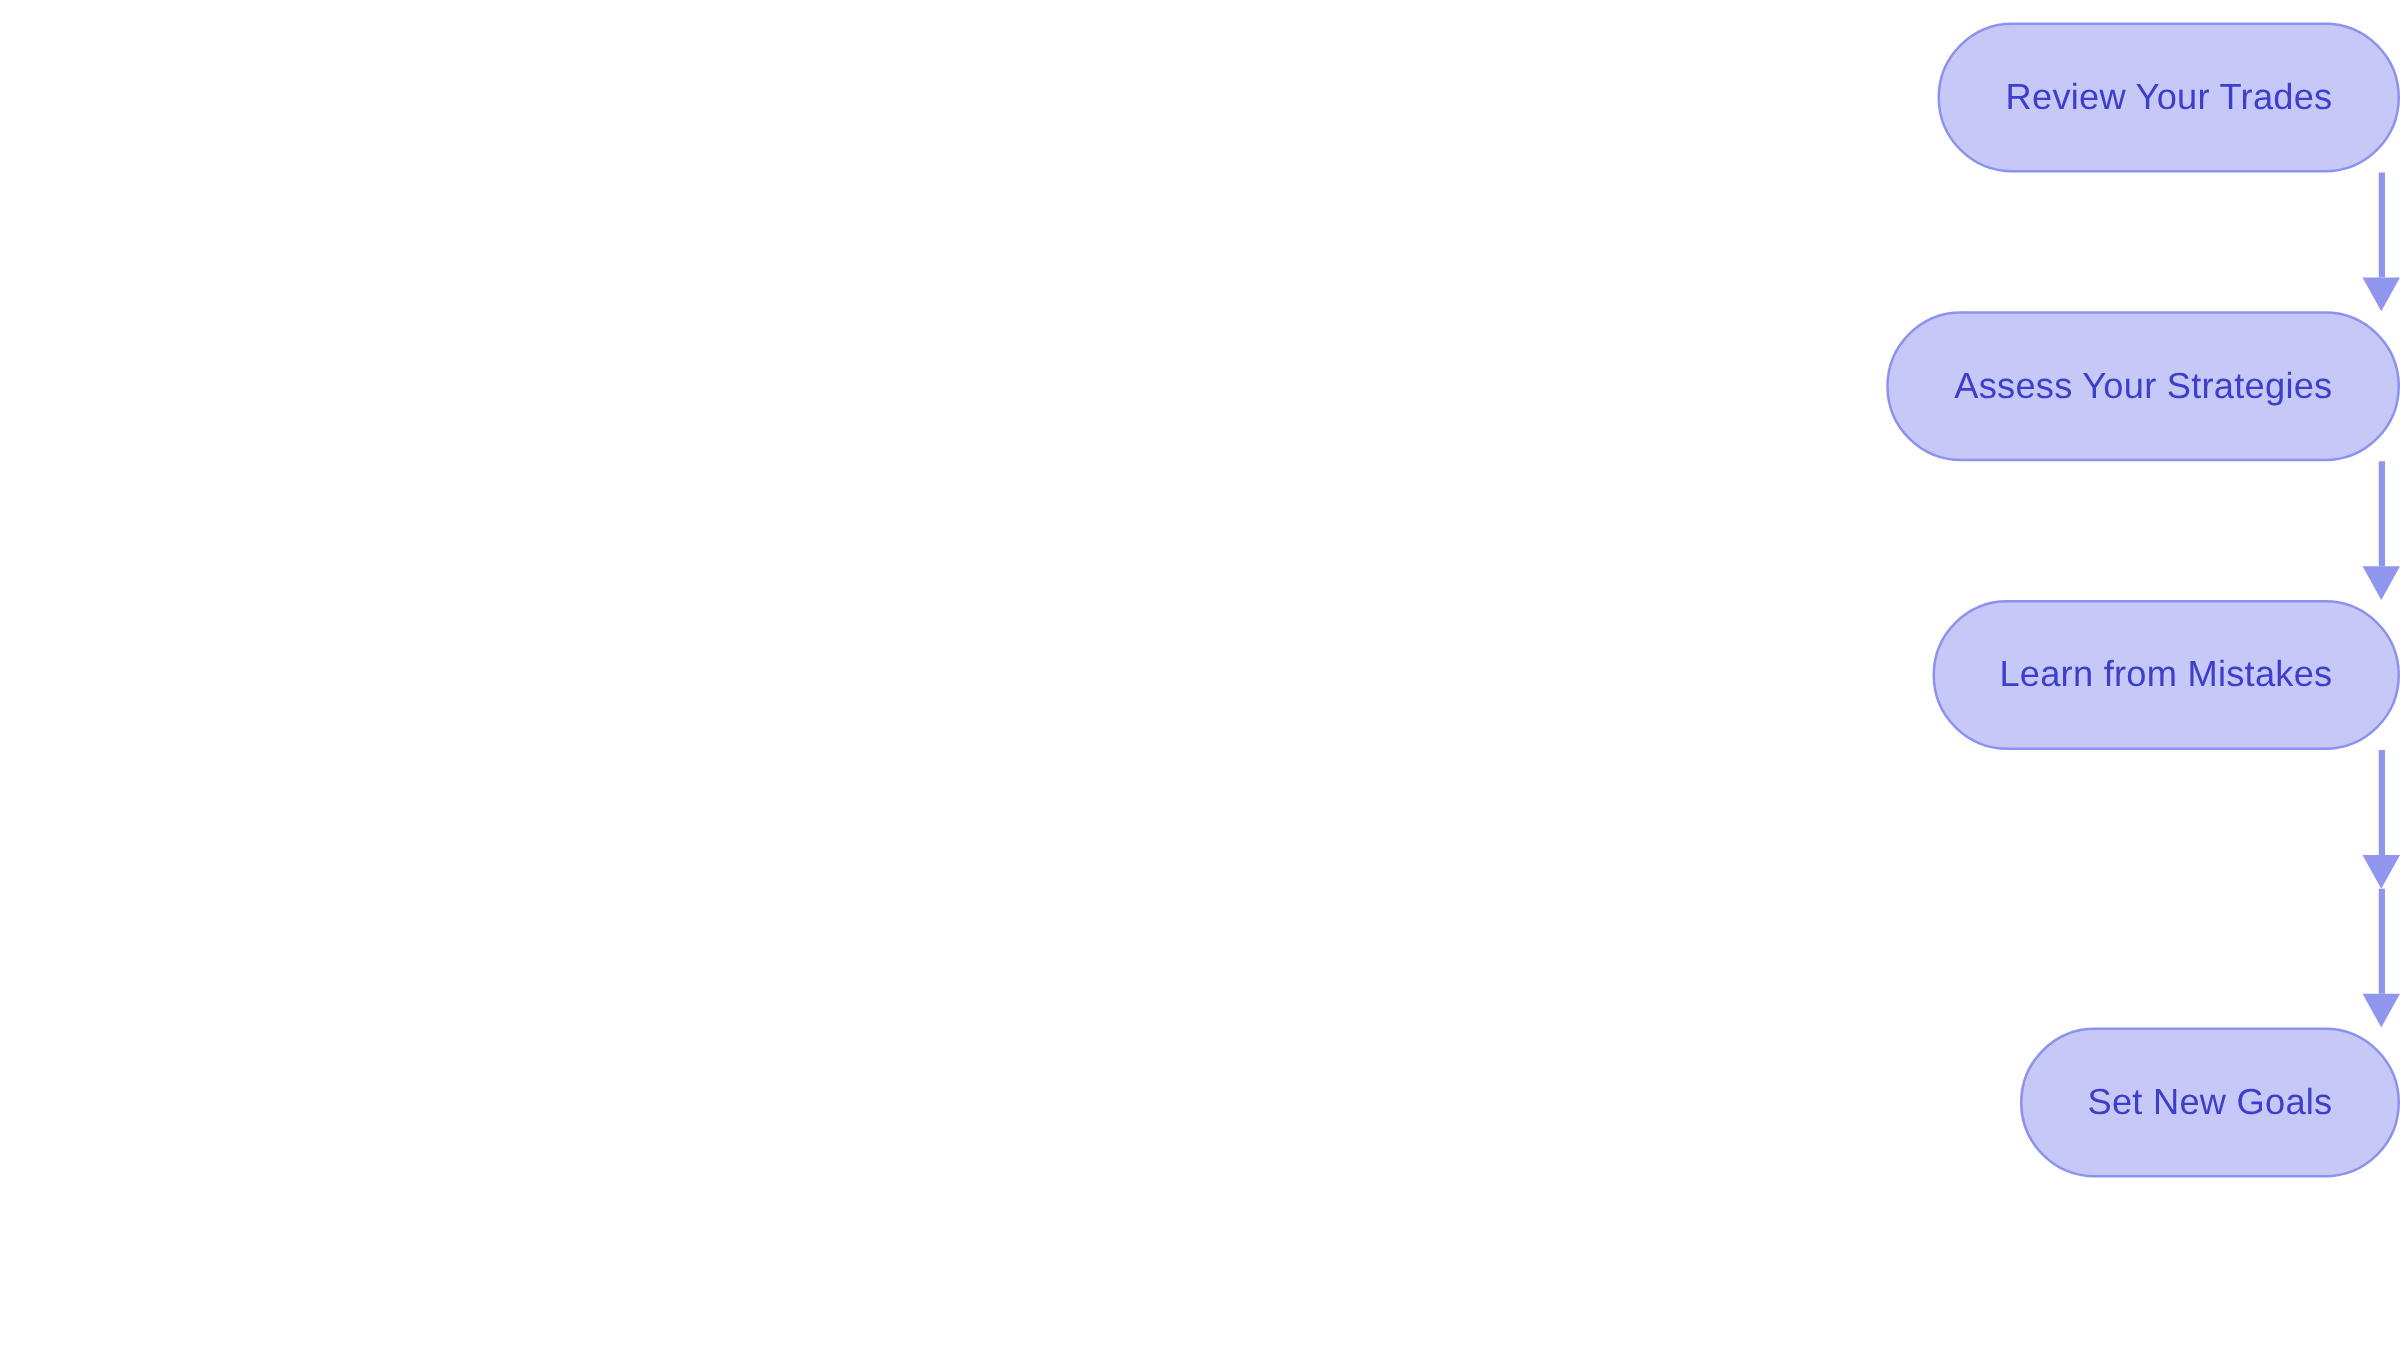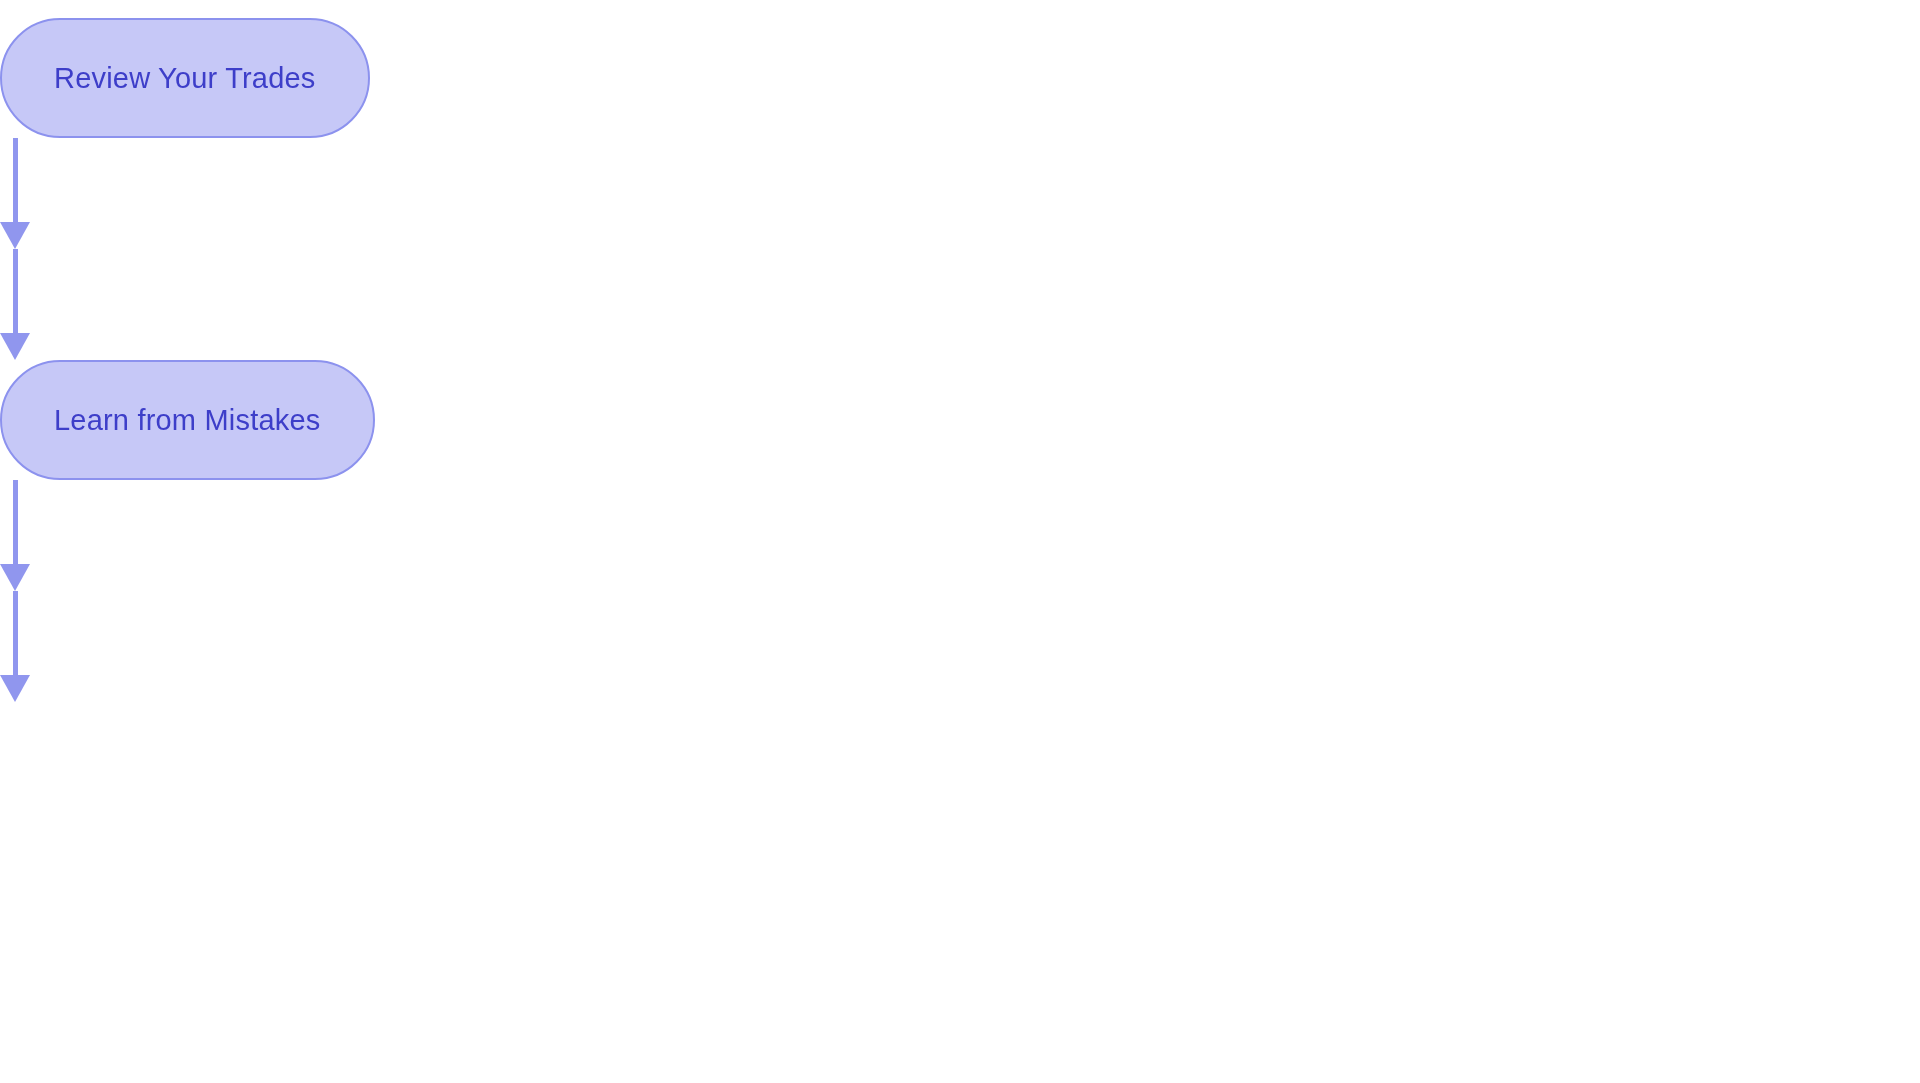--- a/index.html
+++ b/index.html
@@ -15,21 +15,21 @@
     background: var(--bg-color, #ffffff);
     overflow: hidden;
   }
   .flow-column {
     position: absolute;
     left: 0;
     top: 18px;
     width: 100%;
     display: flex;
     flex-direction: column;
-    align-items: flex-start;
+    align-items: flex-end;
   }
   .flow-node {
     box-sizing: border-box;
     height: 120px;
     padding: 0 52px;
     display: flex;
     align-items: center;
     justify-content: center;
     background: var(--node-fill, #c6c8f7);
     border: 2px solid var(--node-stroke, #8c92ee);
@@ -72,20 +72,23 @@
 
     <div class="flow-node">
       <span class="node-label">Review Your Trades</span>
     </div>
 
     <div class="flow-arrow">
       <div class="arrow-line"></div>
       <div class="arrow-head"></div>
     </div>
 
+    <div class="flow-node">
+      <span class="node-label">Assess Your Strategies</span>
+    </div>
 
     <div class="flow-arrow">
       <div class="arrow-line"></div>
       <div class="arrow-head"></div>
     </div>
 
     <div class="flow-node">
       <span class="node-label">Learn from Mistakes</span>
     </div>
 
@@ -93,15 +96,18 @@
       <div class="arrow-line"></div>
       <div class="arrow-head"></div>
     </div>
 
 
     <div class="flow-arrow">
       <div class="arrow-line"></div>
       <div class="arrow-head"></div>
     </div>
 
+    <div class="flow-node">
+      <span class="node-label">Set New Goals</span>
+    </div>
 
   </div>
 </div>
 
 </body></html>

